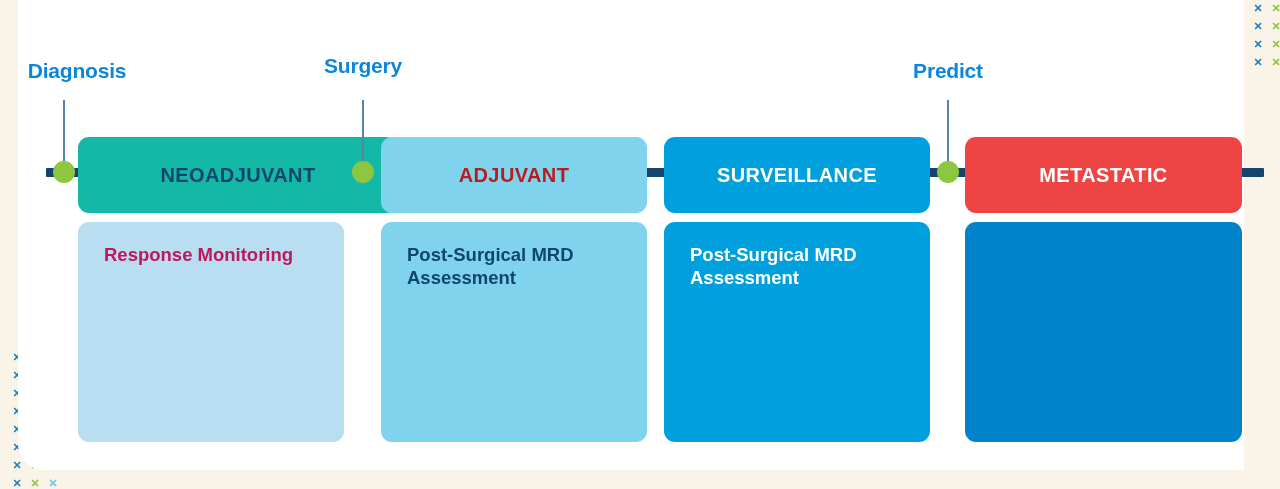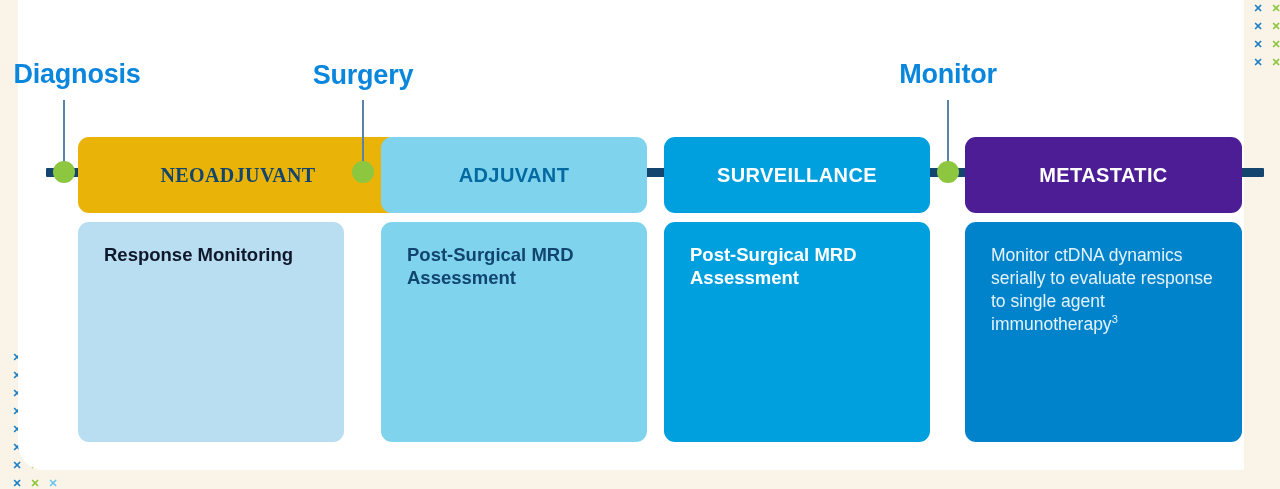--- a/index.html
+++ b/index.html
@@ -70,21 +70,21 @@
   
   .milestone {
     position: absolute;
     z-index: 6;
   }
   .milestone-label {
     position: absolute;
     transform: translateX(-50%);
     white-space: nowrap;
     color: #0a86dd;
-    font-size: 27px;
+    font-size: 21px;
     font-weight: 700;
     letter-spacing: -0.2px;
     text-align: center;
   }
   .milestone-stem {
     position: absolute;
     width: 2px;
     background: #5b83a6;
     transform: translateX(-50%);
   }
@@ -231,60 +231,59 @@
       <span style="color: rgb(140, 198, 62);">✕</span>
       <span style="color: rgb(109, 199, 232);">✕</span>
       <span style="color: rgb(28, 127, 196);">✕</span>
       <span style="color: rgb(140, 198, 62);">✕</span>
       <span style="color: rgb(109, 199, 232);">✕</span>
     </div>
 
   <div id="rail"></div>
 
   <div id="phases-layer">
-      <div class="phase-bar" style="left: 78px; width: 320px; background: #eab308; font-family: Liberation Serif, serif;">
+      <div class="phase-bar" style="left: 78px; width: 320px; background: #14b8a6;">
         <span class="phase-bar-label" style="color: rgb(17, 69, 111);">NEOADJUVANT</span>
       </div>
       <div class="phase-bar" style="left: 381px; width: 266px; background: rgb(127, 211, 237);">
-        <span class="phase-bar-label" style="color: #0369a1;">ADJUVANT</span>
+        <span class="phase-bar-label" style="color: #b91c1c;">ADJUVANT</span>
       </div>
       <div class="phase-bar" style="left: 664px; width: 266px; background: rgb(0, 160, 223);">
         <span class="phase-bar-label" style="color: rgb(255, 255, 255);">SURVEILLANCE</span>
       </div>
-      <div class="phase-bar" style="left: 965px; width: 277px; background: #4c1d95;">
+      <div class="phase-bar" style="left: 965px; width: 277px; background: #ef4444;">
         <span class="phase-bar-label" style="color: rgb(255, 255, 255);">METASTATIC</span>
       </div>
     </div>
 
   <div id="cards-layer">
       <div class="detail-card" style="left: 78px; width: 266px; background: rgb(185, 221, 241);">
-        <p class="detail-title" style="color: #0f172a;">Response Monitoring</p>
+        <p class="detail-title" style="color: #be185d;">Response Monitoring</p>
       </div>
       <div class="detail-card" style="left: 381px; width: 266px; background: rgb(127, 211, 237);">
         <p class="detail-title" style="color: rgb(17, 69, 111);">Post-Surgical MRD Assessment</p>
       </div>
       <div class="detail-card" style="left: 664px; width: 266px; background: rgb(0, 160, 223);">
         <p class="detail-title" style="color: rgb(255, 255, 255);">Post-Surgical MRD Assessment</p>
       </div>
       <div class="detail-card" style="left: 965px; width: 277px; background: rgb(0, 131, 202);">
-        <p class="detail-body" style="color: rgb(228, 243, 252);"><span>Monitor ctDNA dynamics serially to evaluate response to single agent immunotherapy</span><sup>3</sup></p>
       </div>
     </div>
 
   <div id="milestones-layer">
       <div class="milestone">
         <div class="milestone-label" style="left: 77px; top: 59px;">Diagnosis</div>
         <div class="milestone-stem" style="left: 64px; top: 100px; height: 72px;"></div>
         <div class="milestone-dot" style="left: 64px; top: 172px;"></div>
       </div>
       <div class="milestone">
-        <div class="milestone-label" style="left: 363px; top: 60px;">Surgery</div>
+        <div class="milestone-label" style="left: 363px; top: 54px;">Surgery</div>
         <div class="milestone-stem" style="left: 363px; top: 100px; height: 72px;"></div>
         <div class="milestone-dot" style="left: 363px; top: 172px;"></div>
       </div>
       <div class="milestone">
-        <div class="milestone-label" style="left: 948px; top: 59px;">Monitor</div>
+        <div class="milestone-label" style="left: 948px; top: 59px;">Predict</div>
         <div class="milestone-stem" style="left: 948px; top: 100px; height: 72px;"></div>
         <div class="milestone-dot" style="left: 948px; top: 172px;"></div>
       </div>
     </div>
 
 </div>
 
 </body></html>

